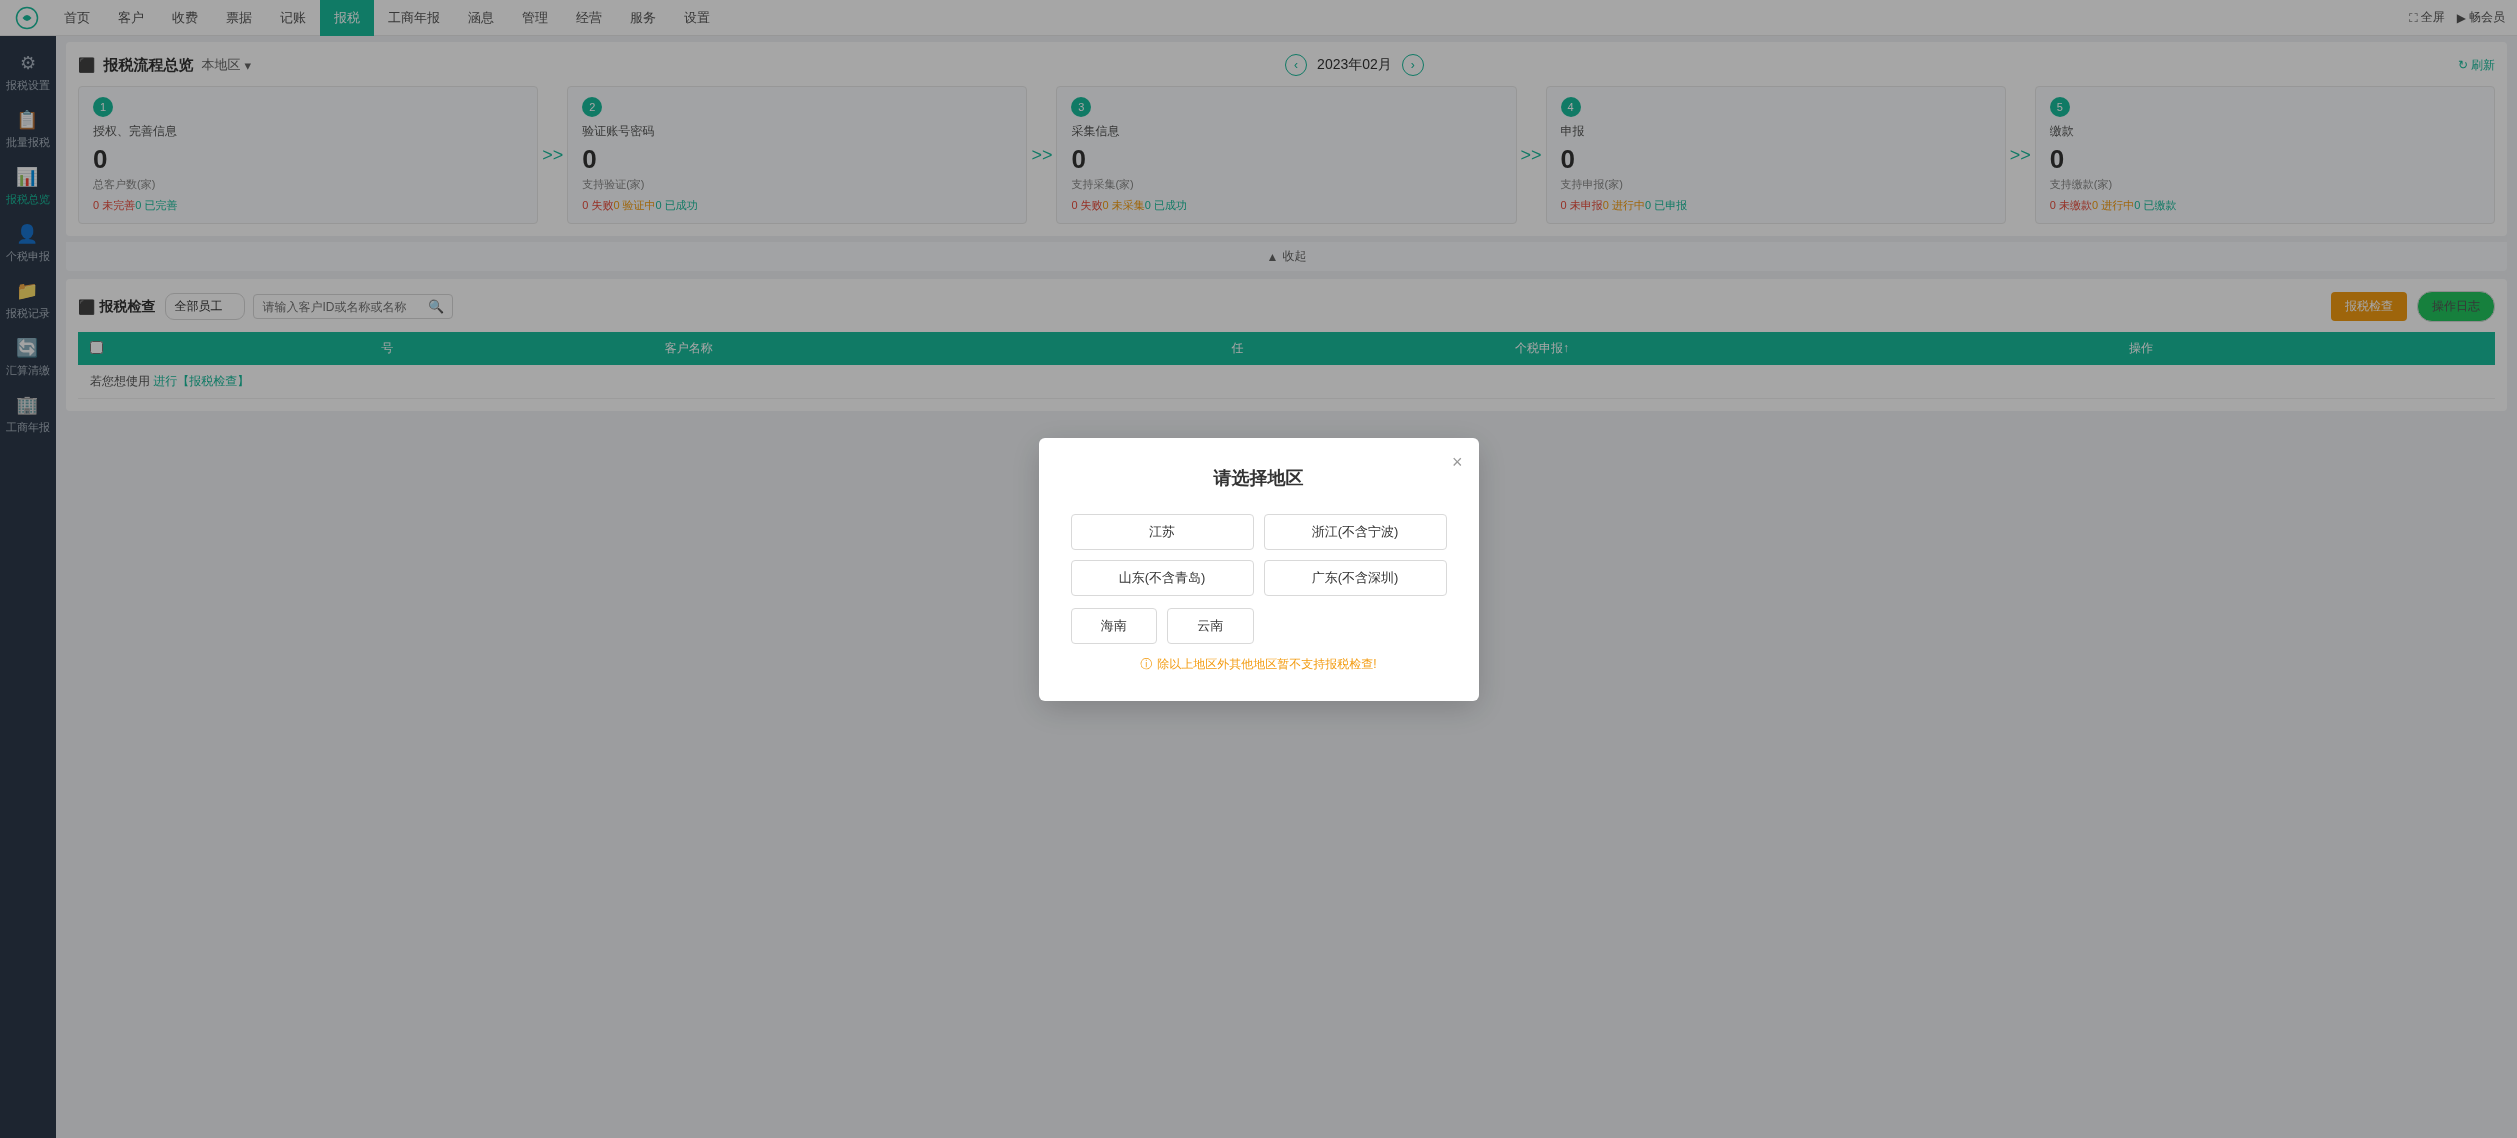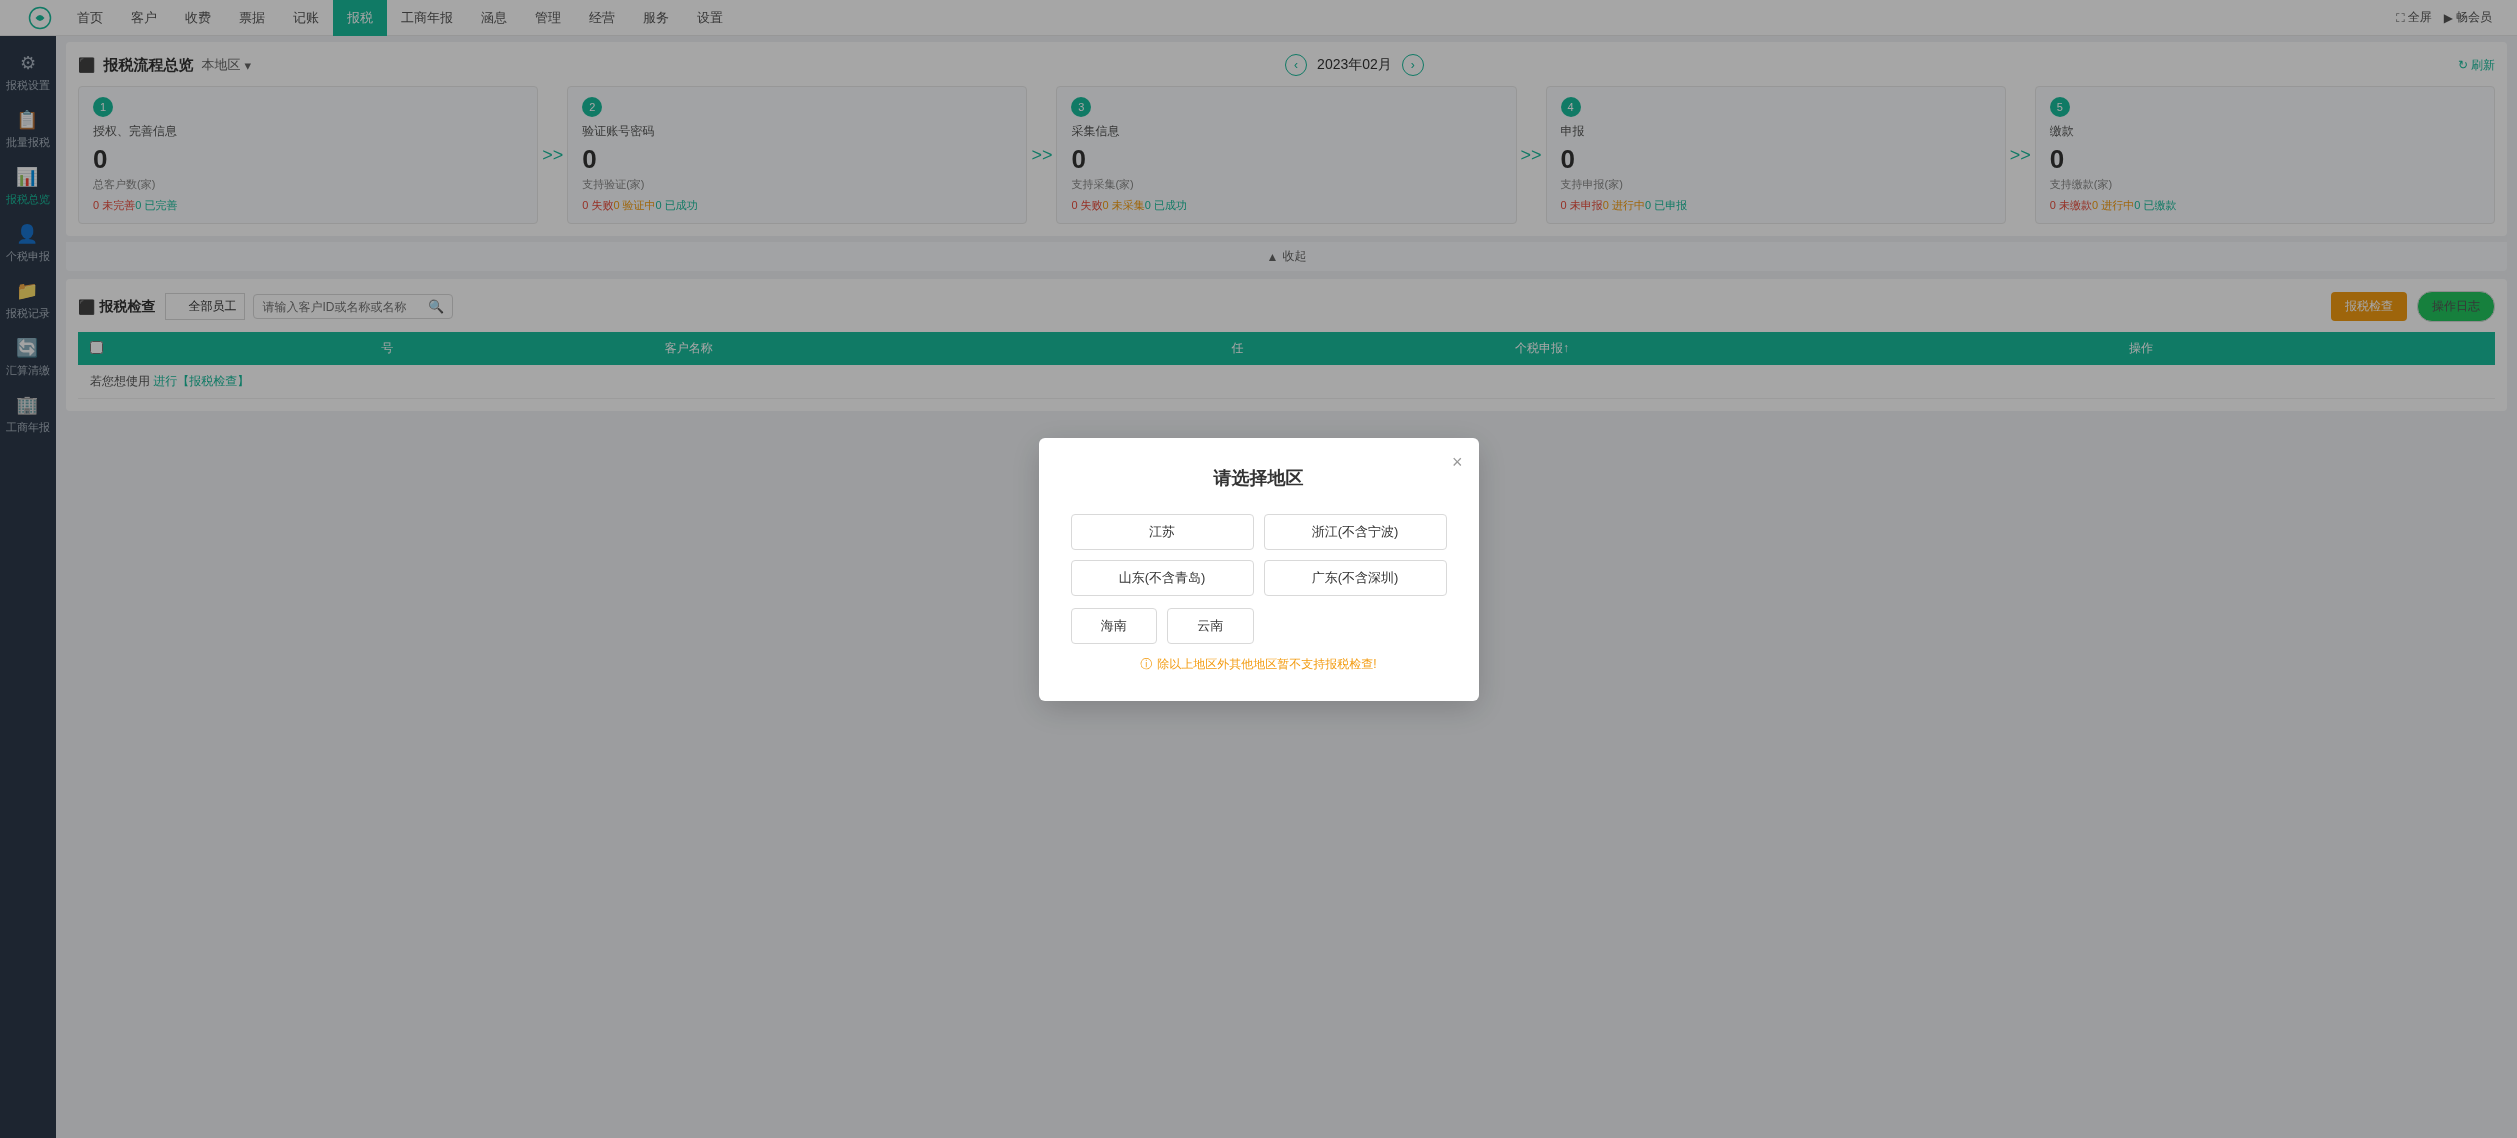--- a/index.html
+++ b/index.html
@@ -4,21 +4,21 @@
   <style>
     * { box-sizing: border-box; margin: 0; padding: 0; font-family: 'Microsoft YaHei', Arial, sans-serif; }
     body { background: #f0f2f5; font-size: 13px; color: #333; }
 
     
     .top-nav {
       background: #fff;
       height: 36px;
       display: flex;
       align-items: center;
-      padding: 0 25px;
+      padding: 0 12px;
       border-bottom: 1px solid #e8e8e8;
       position: relative;
       z-index: 10;
       text-align: right;
     }
     .top-nav .logo {
       width: 30px; height: 30px;
       display: flex; align-items: center; justify-content: center;
       margin-right: 8px;
     }
@@ -208,27 +208,26 @@
       gap: 4px;
     }
     .filter-row {
       display: flex;
       align-items: center;
       gap: 8px;
       flex: 1;
     }
     .select-box {
       border: 1px solid #d9d9d9;
-      border-radius: 0;
+      border-radius: 9px;
       padding: 4px 8px;
       font-size: 12px;
       background: #fff;
       cursor: pointer;
       min-width: 80px;
-      text-align: right;
     }
     .search-input-wrap {
       display: flex;
       align-items: center;
       border: 1px solid #d9d9d9;
       border-radius: 4px;
       padding: 4px 8px;
       background: #fff;
       min-width: 200px;
     }

